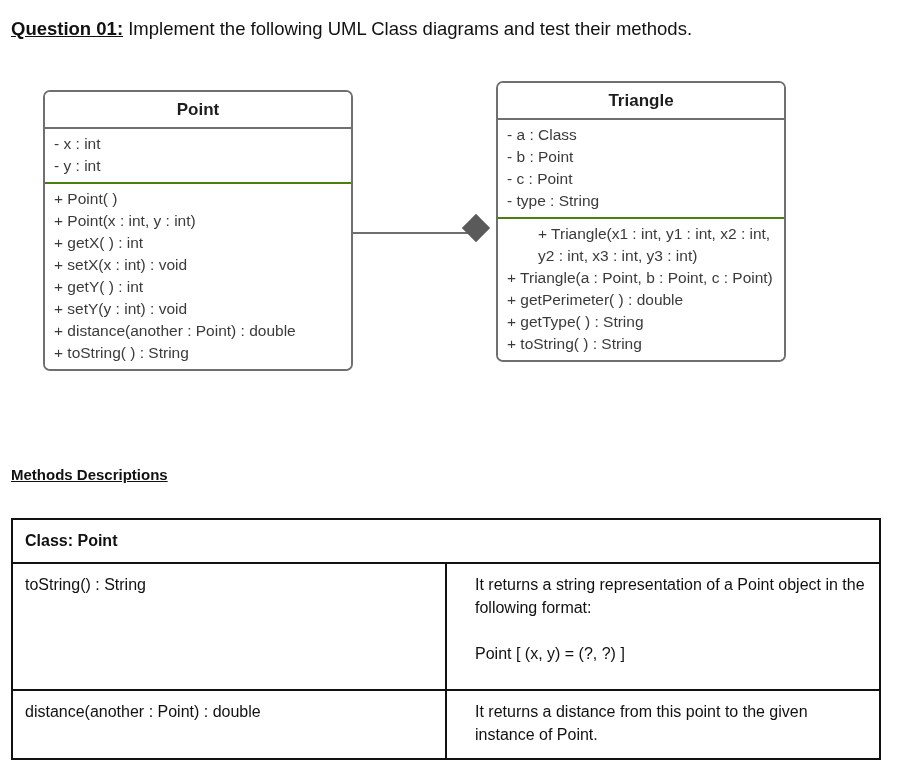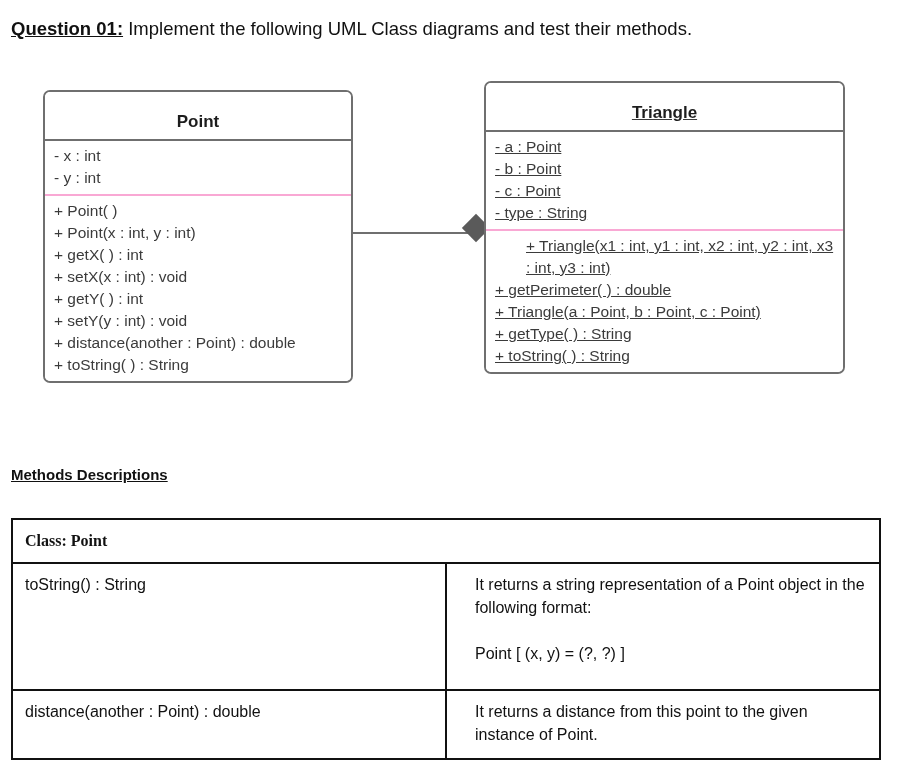--- a/index.html
+++ b/index.html
@@ -50,40 +50,40 @@
     background: #ffffff;
     color: #3b3b3b;
     font-size: 15.5px;
     overflow: hidden;
   }
   .uml-title {
     text-align: center;
     font-weight: bold;
     color: #1d1d1d;
     font-size: 17px;
-    padding: 20px 4px 7px 4px;
+    padding: 8px 4px 7px 4px;
     border-bottom: 2px solid #6f6f6f;
     background: #ffffff;
   }
   .uml-section {
     padding: 4px 0 5px 0;
     background: #ffffff;
   }
   .uml-section + .uml-section {
-    border-top: 2px solid #f9a8d4;
+    border-top: 2px solid #4d7c0f;
   }
   .uml-row {
     padding: 0 8px 0 9px;
     line-height: 22px;
     white-space: nowrap;
   }
   .uml-row.wrap { white-space: normal; margin-left: 31px; }
 
   #point-class  { left: 43px;  top: 90px; width: 310px; }
-  #triangle-class { left: 484px; top: 81px; width: 361px; text-decoration: underline; }
+  #triangle-class { left: 496px; top: 81px; width: 290px; }
 
   
   #assoc-line {
     position: absolute;
     left: 353px;
     top: 232px;
     width: 130px;
     height: 2px;
     background: #6f6f6f;
   }
@@ -124,21 +124,20 @@
     font-size: 16px;
     line-height: 23px;
     padding: 9px 12px 10px 12px;
     color: #111111;
   }
   #methods-table td.col-sig  { width: 434px; border-radius: 15px; }
   #methods-table td.col-desc { width: 434px; padding-left: 28px; }
   .table-header-cell {
     font-weight: bold;
     font-size: 16.5px;
-    font-family: Liberation Serif, serif;
   }
   .desc-para { margin: 0; }
   .desc-para + .desc-para { margin-top: 23px; }
   .row-tostring td { height: 106px; }
   .row-distance td { height: 48px; }
 </style>
 </head>
 <body>
 
 <div id="question-line">
@@ -164,29 +163,29 @@
       <div class="uml-row">+ toString( ) : String</div>
     </div>
   </div>
 
   <div id="assoc-line"></div>
   <div id="assoc-diamond"></div>
 
   <div class="uml-class" id="triangle-class">
     <div class="uml-title">Triangle</div>
     <div class="uml-section">
-      <div class="uml-row">- a : Point</div>
+      <div class="uml-row">- a : Class</div>
       <div class="uml-row">- b : Point</div>
       <div class="uml-row">- c : Point</div>
       <div class="uml-row">- type : String</div>
     </div>
     <div class="uml-section">
       <div class="uml-row wrap">+ Triangle(x1 : int, y1 : int, x2 : int, y2 : int, x3 : int, y3 : int)</div>
+      <div class="uml-row">+ Triangle(a : Point, b : Point, c : Point)</div>
       <div class="uml-row">+ getPerimeter( ) : double</div>
-      <div class="uml-row">+ Triangle(a : Point, b : Point, c : Point)</div>
       <div class="uml-row">+ getType( )  : String</div>
       <div class="uml-row">+ toString( ) : String</div>
     </div>
   </div>
 </div>
 
 <div id="methods-heading">Methods Descriptions</div>
 
 <table id="methods-table">
   <tbody>

